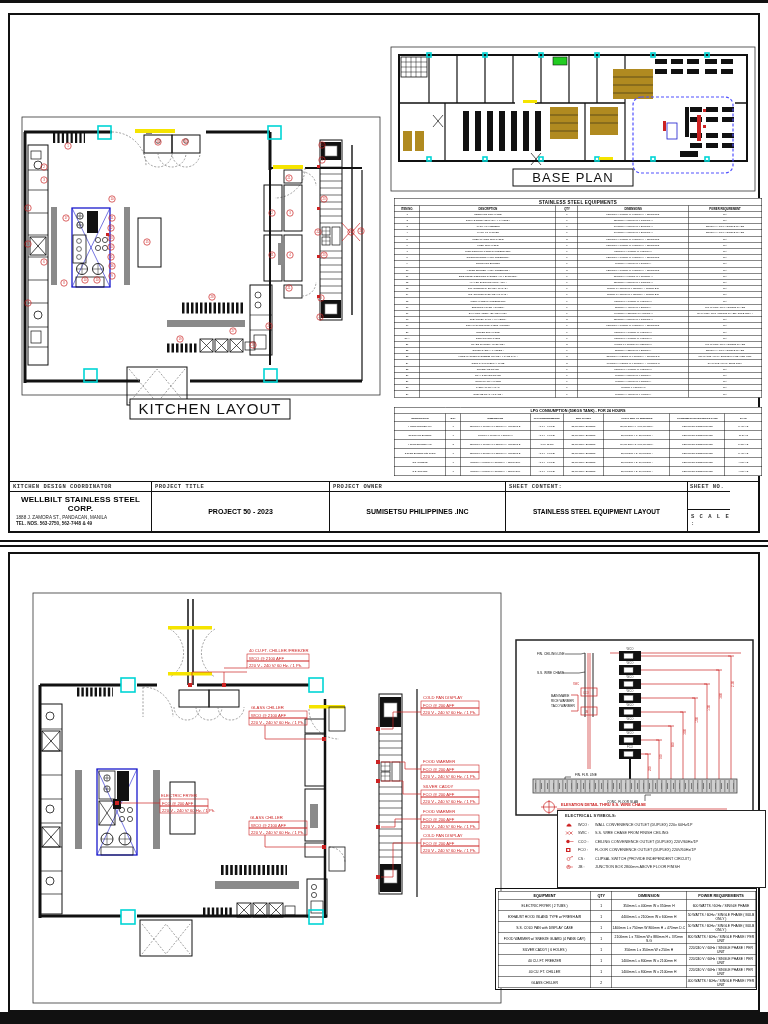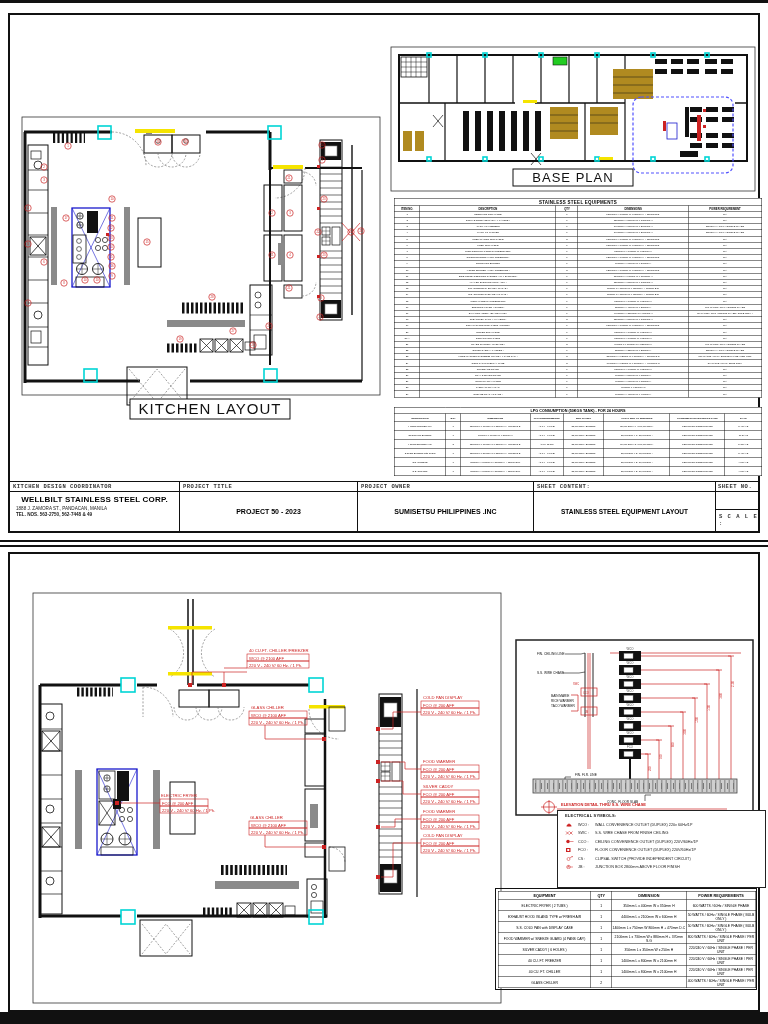--- a/index.html
+++ b/index.html
@@ -695,21 +695,21 @@
               <td>25,000 BTU x 2 ( 50,000 BTU )</td>
               <td>PER 50KGS CONSUMPTION</td>
               <td>4-5 DAYS</td>
             </tr>
           </tbody>
       </table>
     </div>
   </div>
 
   <div class="tb">
-    <div class="tbcell" style="width:170px">
+    <div class="tbcell" style="width:142px">
       <div class="tblabel">KITCHEN DESIGN COORDINATOR</div>
       <div class="company">WELLBILT STAINLESS STEEL CORP.</div>
       <div class="addr">1888 J. ZAMORA ST., PANDACAN, MANILA</div>
       <div class="tel">TEL. NOS. 563-2750, 562-7448 &amp; 49</div>
     </div>
     <div class="tbcell" style="width:178px">
       <div class="tblabel">PROJECT TITLE</div>
       <div class="tbval">PROJECT 50 - 2023</div>
     </div>
     <div class="tbcell" style="width:176px">

